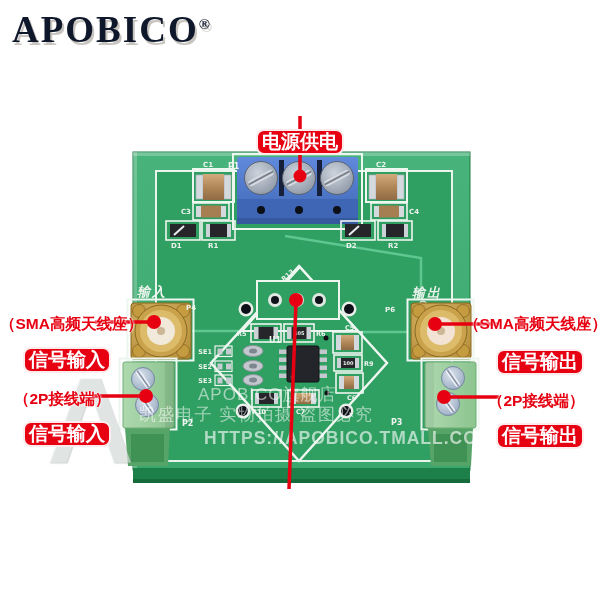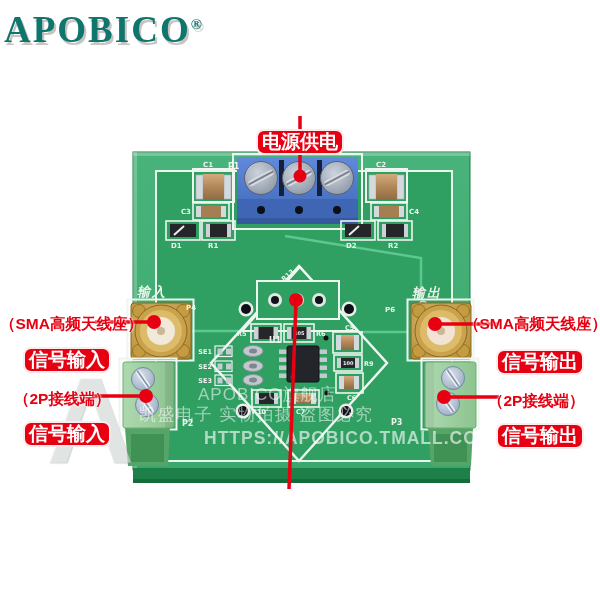--- a/index.html
+++ b/index.html
@@ -16,21 +16,21 @@
          white-space:nowrap;z-index:40;margin-top:36px;}
   .title{position:absolute;color:#e60012;font-weight:bold;font-size:15.5px;white-space:nowrap;
          text-shadow:0 0 3px #ffffff,0 0 2px #ffffff;z-index:40;margin-top:27px;}
   .wm{position:absolute;color:rgba(255,255,255,0.55);white-space:nowrap;z-index:20;}
   .wm-letter{left:46px;top:360px;font-size:122px;font-weight:bold;line-height:1;
              color:rgba(242,246,244,0.48);text-shadow:1px 1px 1px rgba(130,142,136,0.38);}
   .wm1{left:198px;top:383px;font-size:17px;letter-spacing:1px;}
   .wm2{left:139px;top:403px;font-size:17px;letter-spacing:1.5px;}
   .wm3{left:204px;top:428px;font-size:17.5px;font-weight:bold;letter-spacing:1px;color:rgba(255,255,255,0.62);}
   .wm4{left:205px;top:449px;font-size:17px;letter-spacing:1px;}
-  .logo{position:absolute;left:4px;top:8px;color:#0f766e;z-index:50;
+  .logo{position:absolute;left:12px;top:8px;color:#0f172a;z-index:50;
         font-family:"Liberation Serif","DejaVu Serif",serif;font-weight:bold;font-size:37px;
         letter-spacing:2px;text-shadow:2px 3px 0 #c8c4c0;}
   .logo sup{font-size:15px;letter-spacing:0;}
   .badge-power{left:256px;top:93px;}
   .badge-in-sma{left:23px;top:311px;}
   .badge-in-2p{left:23px;top:385px;}
   .badge-out-sma{left:496px;top:313px;}
   .badge-out-2p{left:496px;top:387px;}
   .badge-gain{left:218px;top:487px;}
   .title-sma-left{left:0px;top:287px;}

